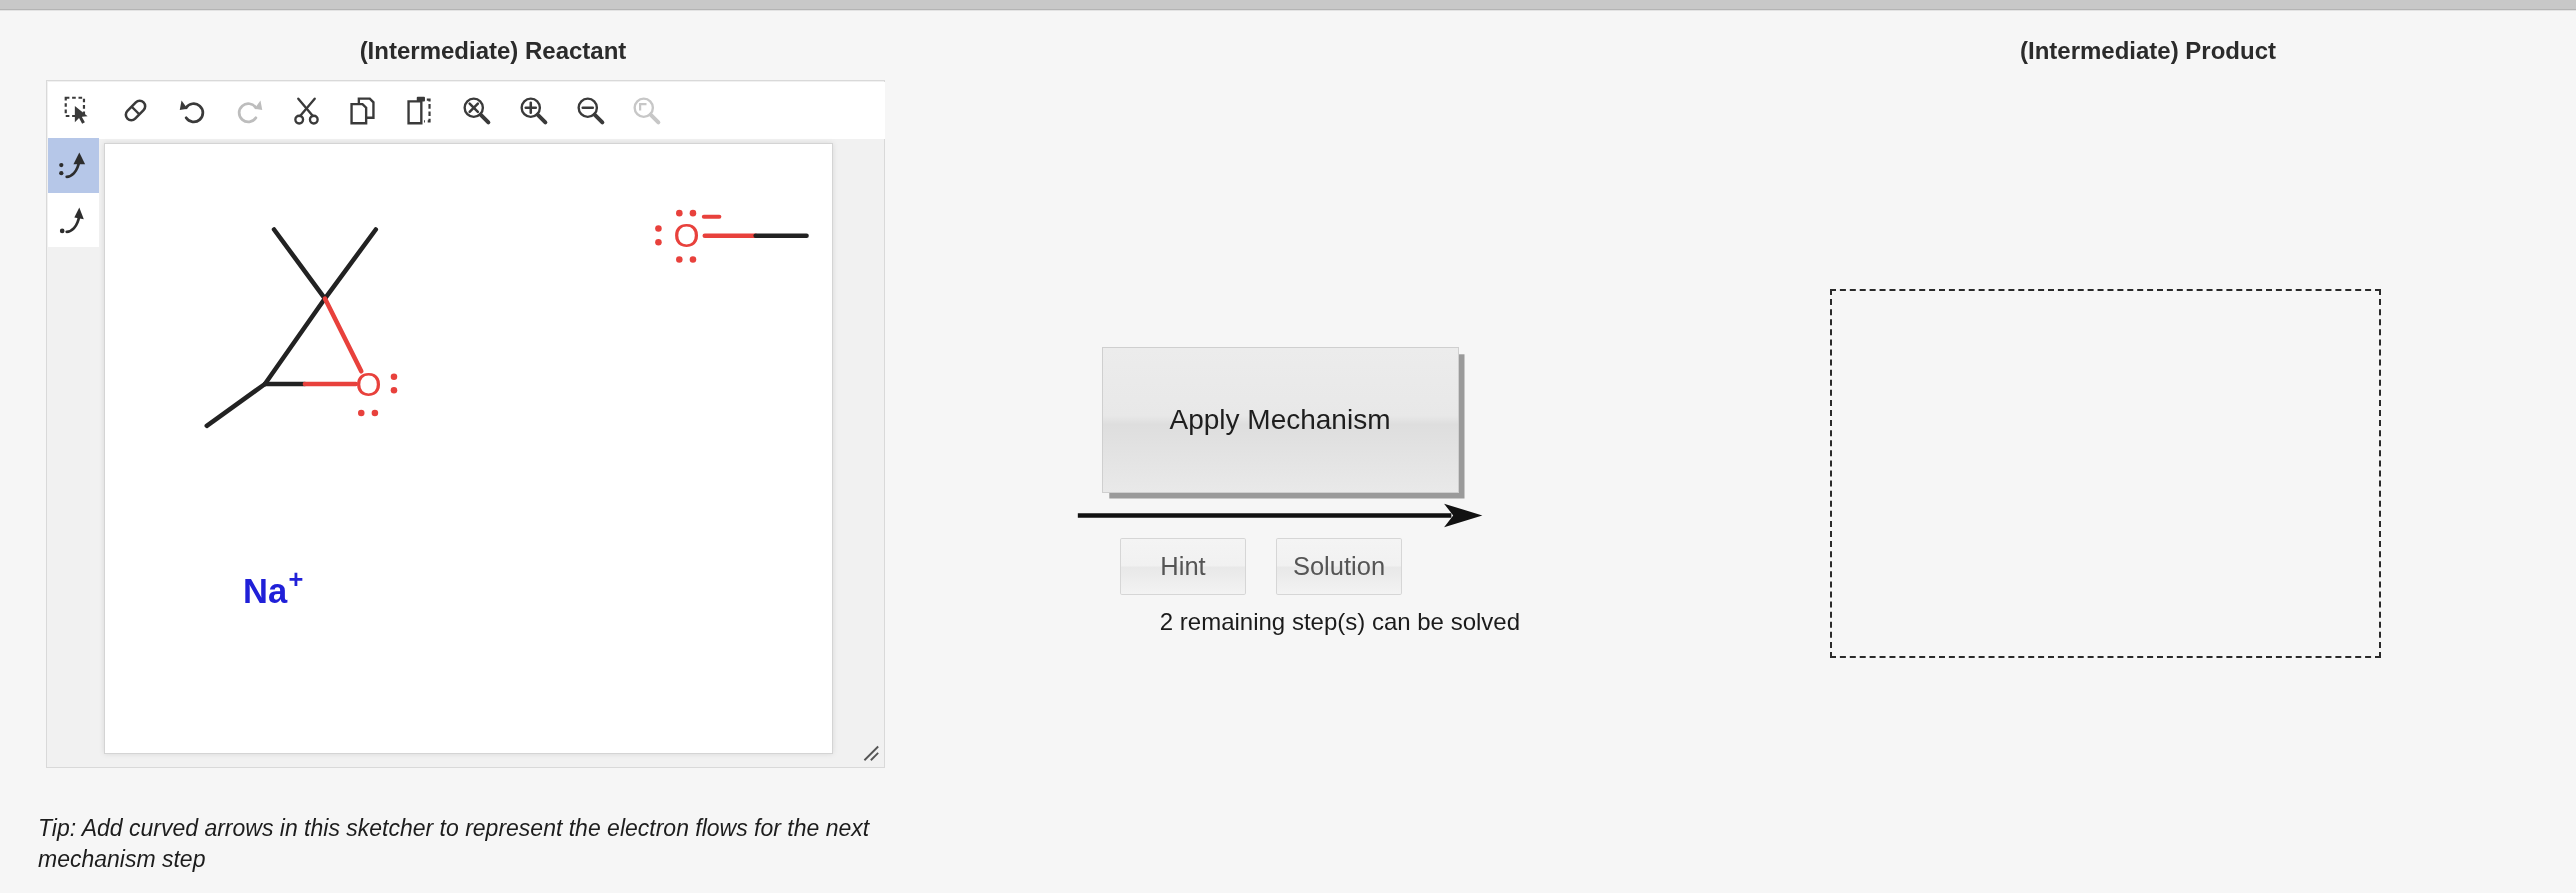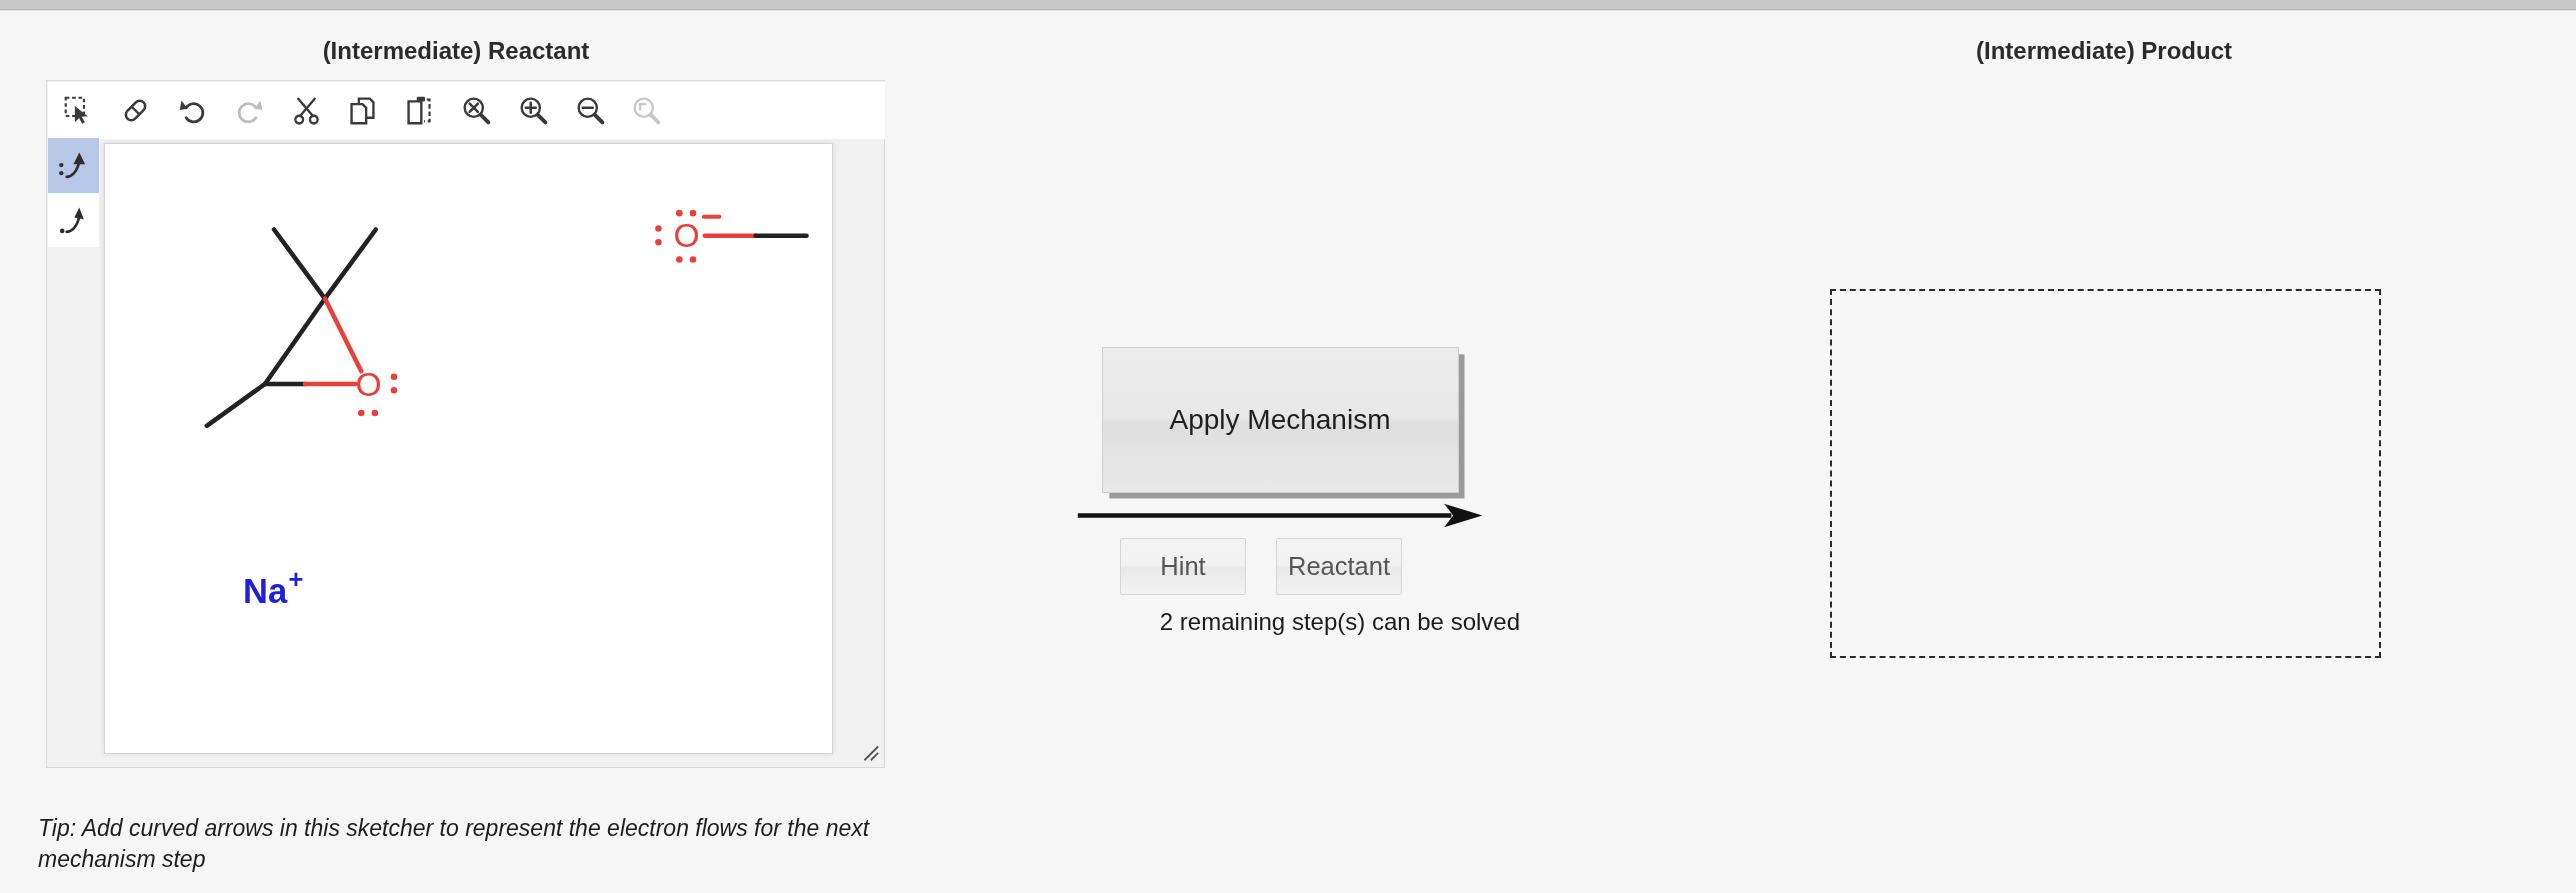--- a/index.html
+++ b/index.html
@@ -19,22 +19,22 @@
     position:absolute;left:0;top:10px;width:2576px;height:883px;
     background:#f6f6f6;border-top:0.9px solid #e3e3e3;
   }
 
   
   .panel-title{
     position:absolute;
     font-size:24px;font-weight:bold;color:#2b2b2b;
     text-align:center;white-space:nowrap;
   }
-  #reactant-title{left:0;top:25.5px;width:912px;}
-  #product-title{left:1785px;top:25.5px;width:638px;}
+  #reactant-title{left:0;top:25.5px;width:912px;padding-left:37px;}
+  #product-title{left:1829px;top:25.5px;width:638px;}
 
   
   #sketcher-shell{
     position:absolute;left:46px;top:69px;width:839px;height:688px;
     background:#f1f1f1;border:0.9px solid #d9d9d9;
     box-sizing:border-box;
   }
   #sketcher-toolbar{
     position:absolute;left:0.9px;top:0.9px;width:837px;height:57px;
     background:#ffffff;
@@ -300,21 +300,21 @@
 
     <button id="apply-mech-btn">Apply Mechanism</button>
 
     <svg id="reaction-arrow" viewBox="0 0 450 34">
       <line x1="2" y1="17" x2="412" y2="17" stroke="#111" stroke-width="5"></line>
       <path d="M404 4 L446 17 L404 30 L414 17 Z" fill="#111"></path>
     </svg>
 
     <div id="hint-sol-row">
       <button class="small-btn">Hint</button>
-      <button class="small-btn">Reactant</button>
+      <button class="small-btn">Solution</button>
     </div>
 
     <div id="steps-status">2 remaining step(s) can be solved</div>
   </div>
 
   <div class="panel-title" id="product-title">(Intermediate) Product</div>
 
   <div id="product-dropzone"></div>
 
 </div>

